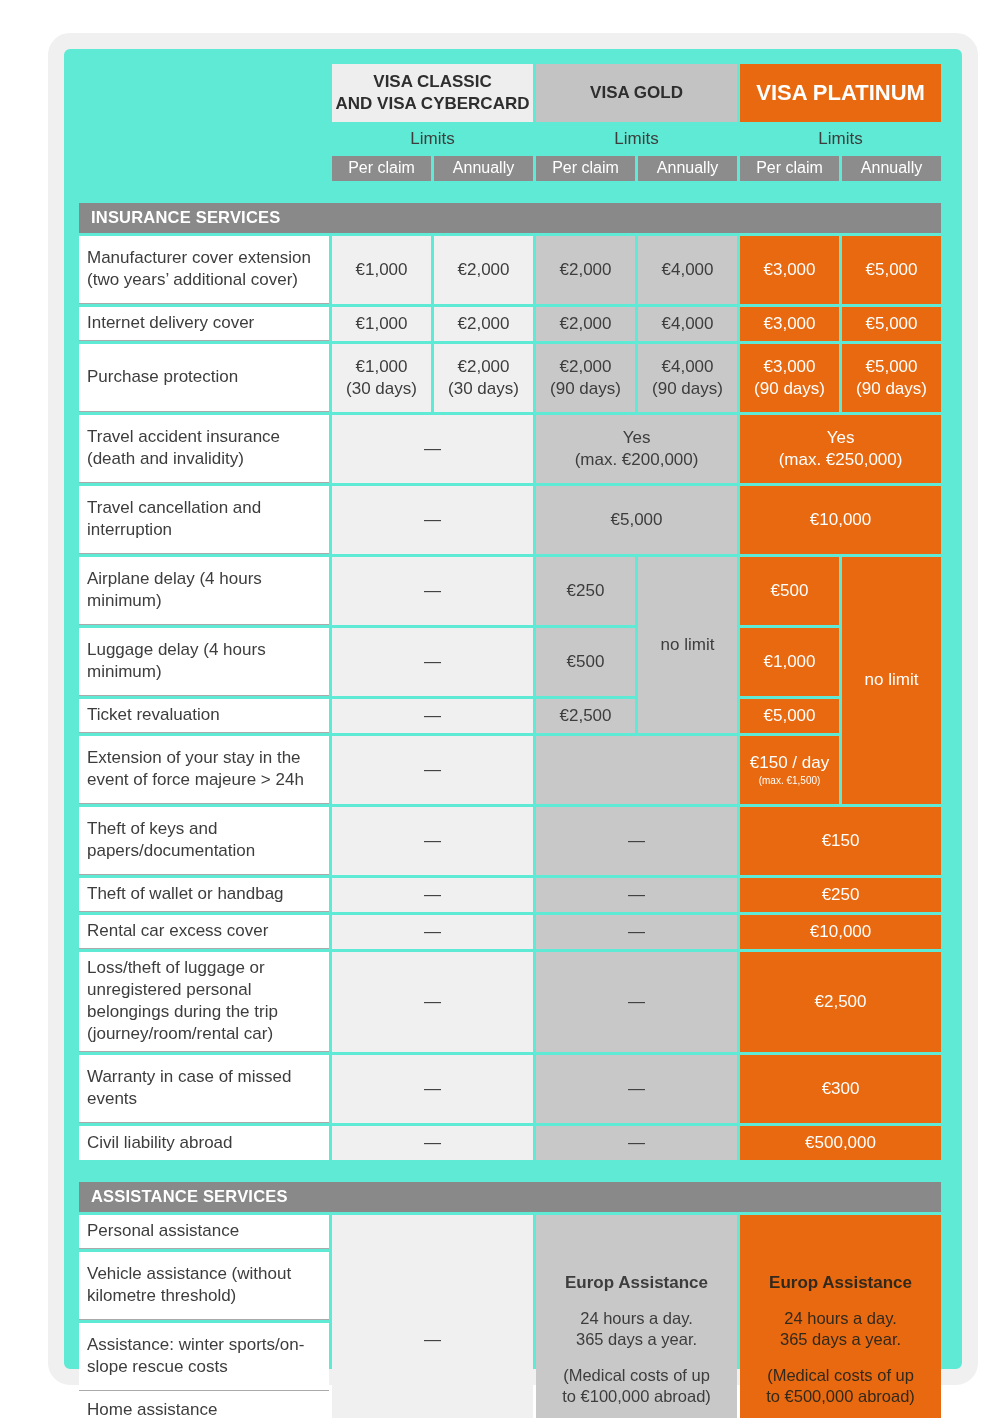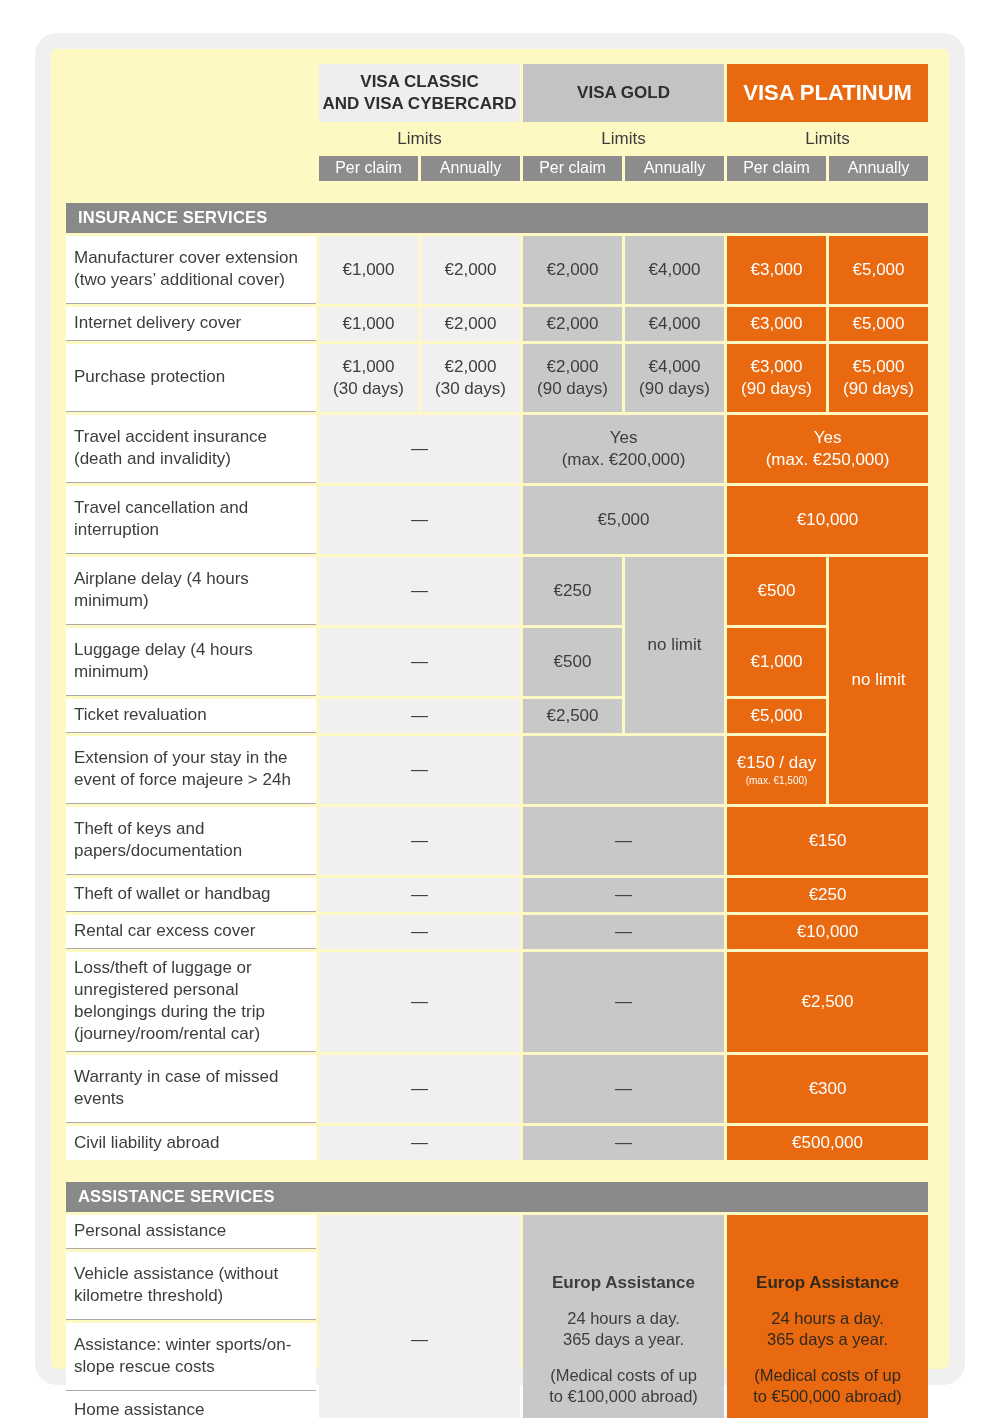--- a/index.html
+++ b/index.html
@@ -13,23 +13,23 @@
     --text:#3d3d3d;
     --rule:#aaaaaa;
   }
   html,body{margin:0;padding:0;background:#ffffff;}
   body{
     width:1000px;height:1418px;position:relative;
     font-family:"Liberation Sans", sans-serif;
     color:var(--text);
   }
   .frame{
-    position:absolute;left:35px;top:33px;
+    position:absolute;left:48px;top:33px;
     width:898px;height:1320px;
-    background:#fef9c3;
+    background:#5eead4;
     border:16px solid #f0f0f0;
     border-radius:22px;
   }
   table.benefits{
     border-collapse:separate;
     border-spacing:3px;
     table-layout:fixed;
     width:868px;
     margin:12px 0 0 12px;
   }

